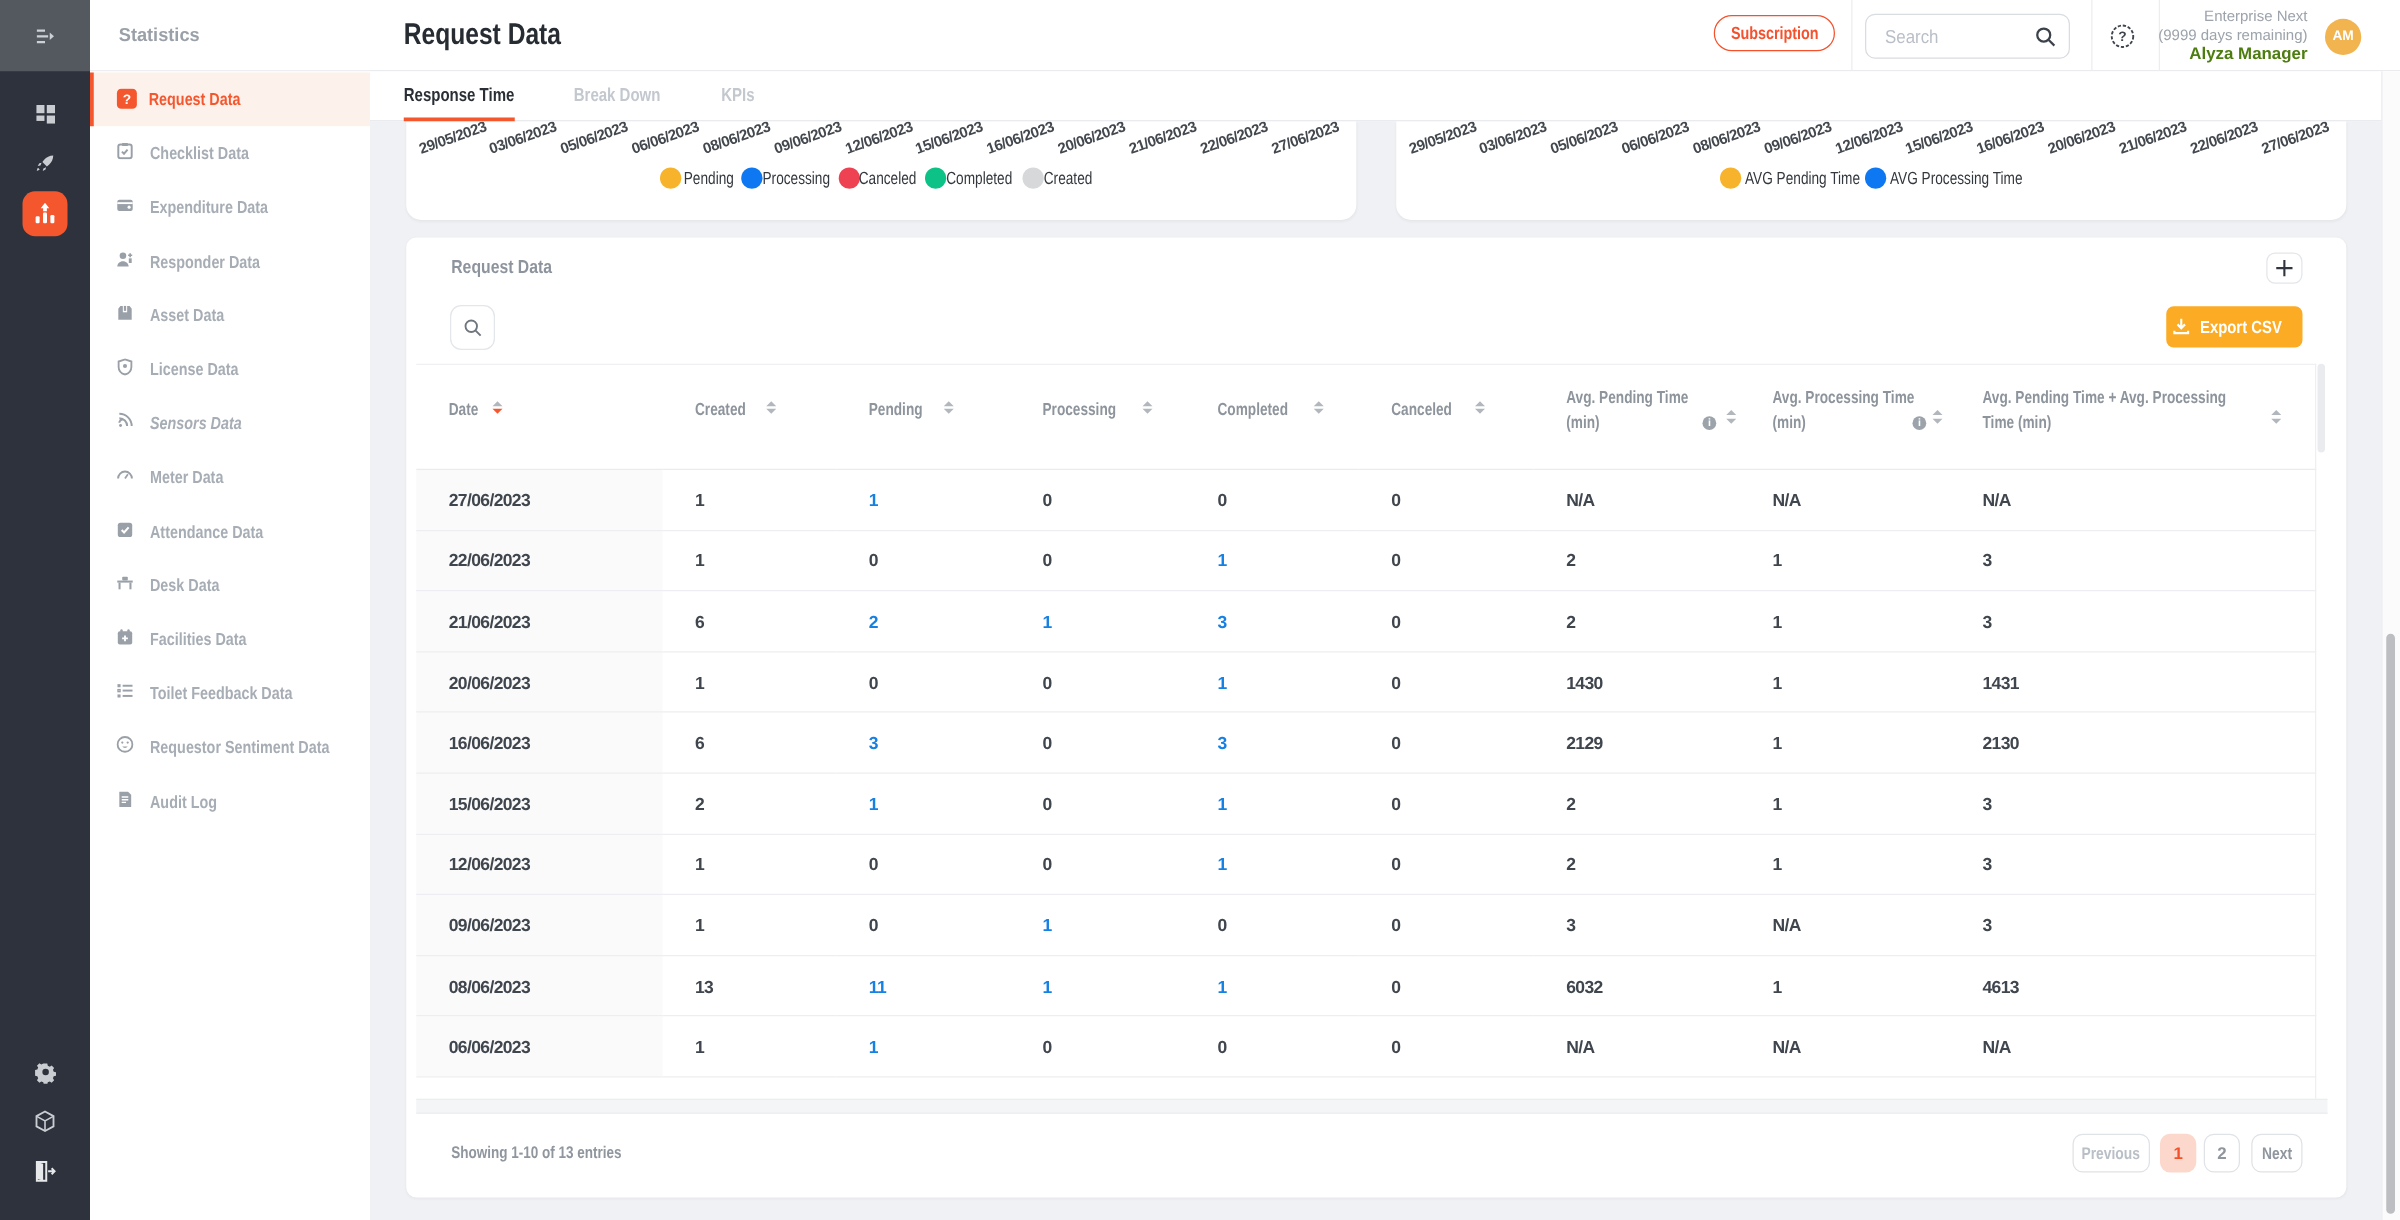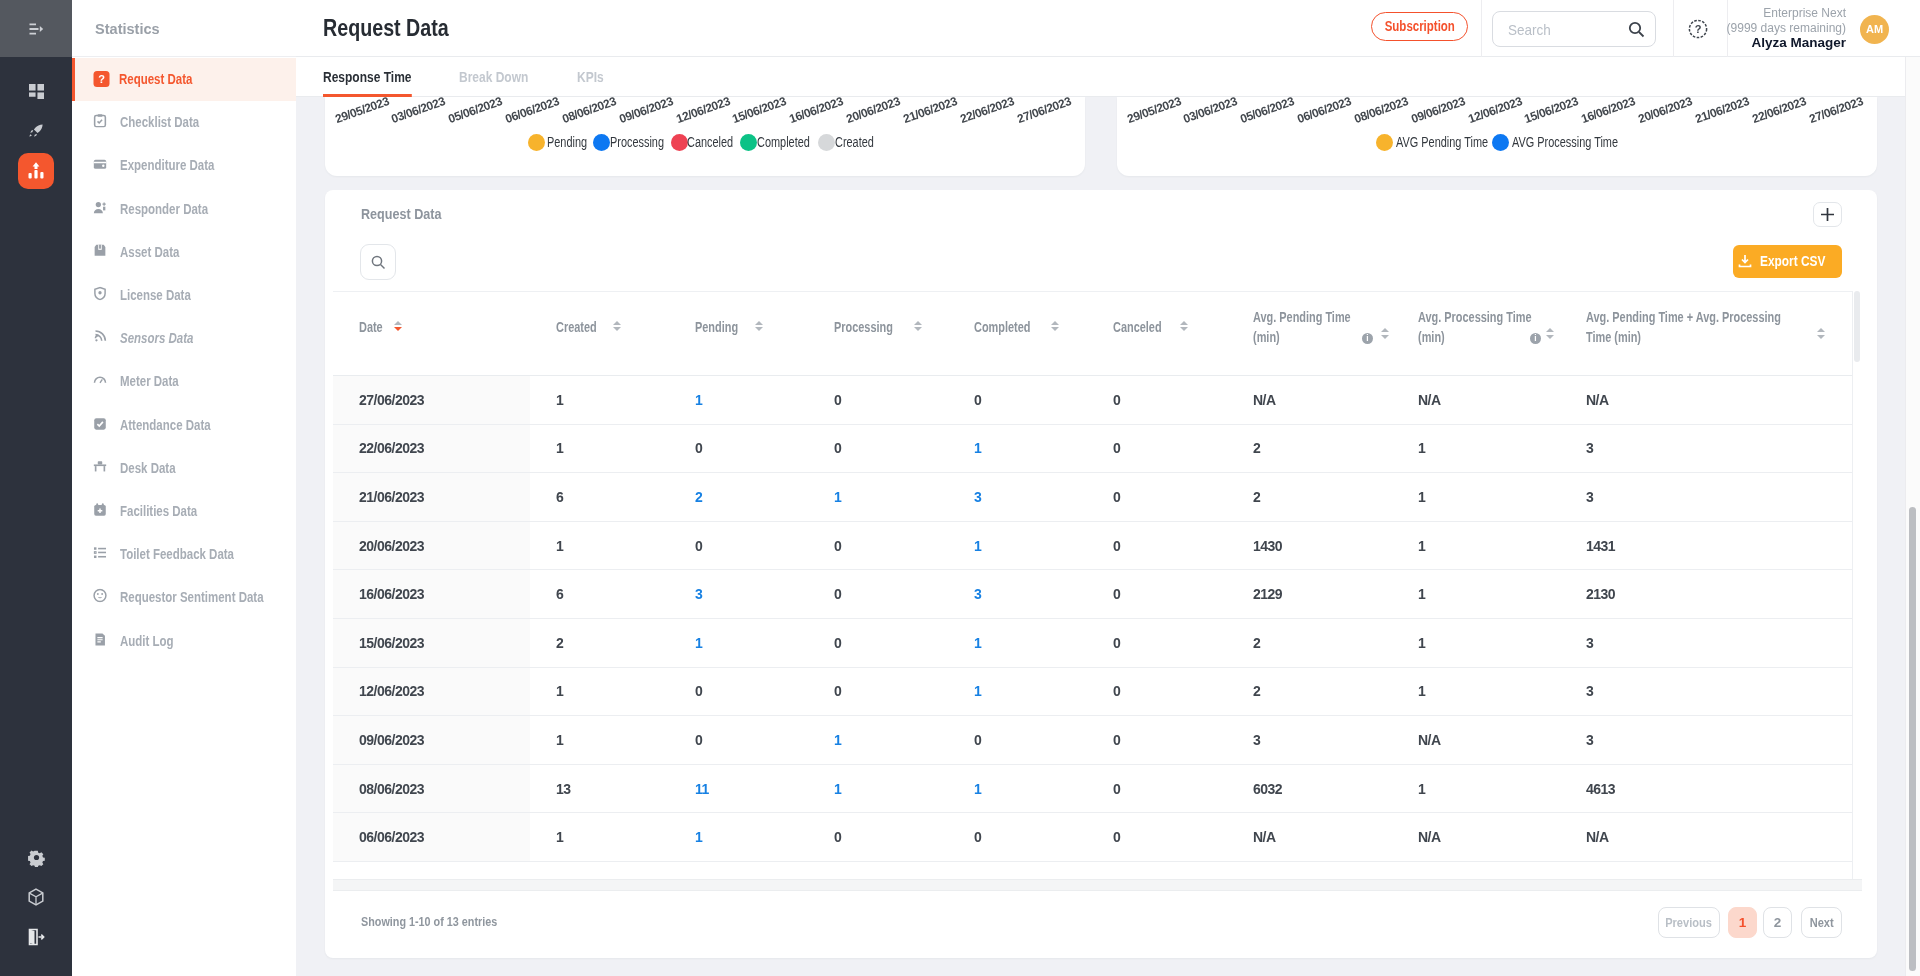--- a/index.html
+++ b/index.html
@@ -27,21 +27,21 @@
   #h-title { position:absolute; left:27px; top:14px; font-size:24px; font-weight:700; color:#272c33; transform:scaleX(.82); transform-origin:0 0; }
   #h-sub { position:absolute; left:1075px; top:12px; width:97px; height:29px; border:1.7px solid #f4512c; border-radius:15px; color:#f4512c; font-size:14px; font-weight:700; text-align:center; line-height:26px; }
   #h-sub span { display:inline-block; transform:scaleX(.82); }
   .h-div { position:absolute; top:0; height:57px; border-left:1px solid #ededf0; }
   #h-search { position:absolute; left:1196px; top:11px; width:164px; height:36px; border:1px solid #d9dce1; border-radius:8px; }
   #h-search span { position:absolute; left:15px; top:9px; font-size:15px; color:#b9bfc7; transform:scaleX(.9); transform-origin:0 0; }
   #h-search svg { position:absolute; right:9px; top:8px; }
   #h-help { position:absolute; left:1392px; top:19px; }
   #h-plan { position:absolute; right:74px; top:6px; text-align:right; line-height:14.5px; }
   #h-plan .g { font-size:12px; color:#9ca3ab; font-weight:400; }
-  #h-plan .n { font-size:13.5px; color:#0f172a; font-weight:700; margin-top:1px; }
+  #h-plan .n { font-size:13.5px; color:#4d7c0f; font-weight:700; margin-top:1px; }
   #h-avatar { position:absolute; right:31px; top:15px; width:29px; height:29px; border-radius:50%; background:#f1b44f; color:#fff; font-size:11px; font-weight:700; text-align:center; line-height:29px; }
 
   #tabbar { position:absolute; left:296px; top:57px; width:1624px; height:40px; background:#fff; border-bottom:1px solid #e9ebee; z-index:20; }
   .tab { position:absolute; top:0; height:40px; font-size:15px; font-weight:700; line-height:39px; color:#c3c8cf; transform:scaleX(.8); transform-origin:0 0; }
   .tab.on { color:#2a2f36; border-bottom:3px solid #f4572e; }
 
   .chart-card { position:absolute; top:97px; height:79px; width:760px; background:#fff; border-radius:0 0 12px 12px; box-shadow:0 1px 2px rgba(40,50,60,.05); }
   .xlab { position:absolute; top:15px; font-size:12px; line-height:14px; letter-spacing:-0.4px; font-weight:700; color:#43484e; white-space:nowrap; transform:rotate(-19.5deg); transform-origin:0 100%; }
   .dot { position:absolute; top:37px; width:17px; height:17px; border-radius:50%; }
   .lt { position:absolute; top:38px; font-size:14px; line-height:15px; color:#33383e; white-space:nowrap; transform:scaleX(.78); transform-origin:0 50%; }

